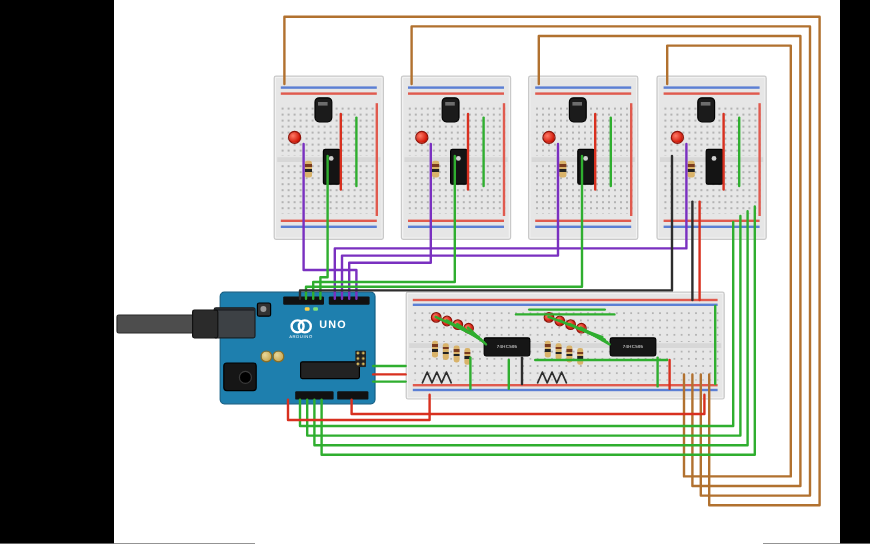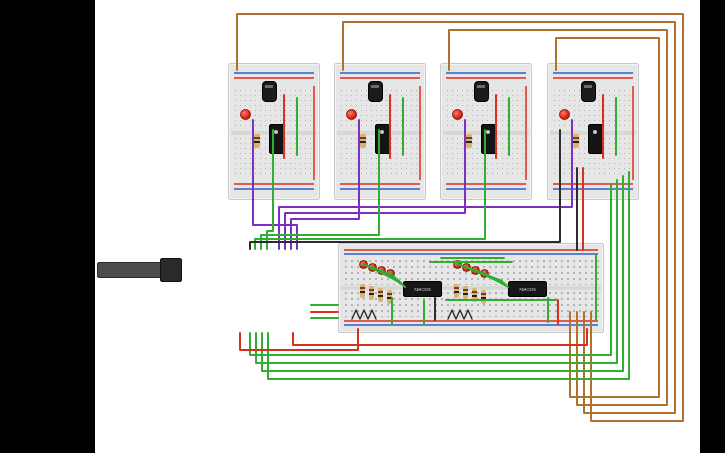--- a/index.html
+++ b/index.html
@@ -193,20 +193,45 @@
     <div class="bres" style="left:142px;top:46px"></div>
 
     <div class="ic" style="left:64px">
       <span class="ic-label">74HC595</span>
     </div>
     <div class="ic" style="left:169px">
       <span class="ic-label">74HC595</span>
     </div>
   </div>
 
+  <div class="arduino">
+    <div class="usb"></div>
+    <div class="pjack">
+        <i></i>
+      </div>
+    <div class="hdr hdr-t1"></div>
+    <div class="hdr hdr-t2"></div>
+    <div class="hdr hdr-b1"></div>
+    <div class="hdr hdr-b2"></div>
+    <div class="mcu"></div>
+    <div class="logo">
+        <b></b>
+        <i></i>
+      </div>
+    <div class="uno-label">UNO</div>
+    <div class="brand">ARDUINO</div>
+    <div class="rst">
+        <i></i>
+      </div>
+    <div class="icsp"></div>
+    <div class="cap-g cg1"></div>
+    <div class="cap-g cg2"></div>
+    <div class="sled sled1"></div>
+    <div class="sled sled2"></div>
+  </div>
 
   <div class="plug-body"></div>
   <div class="plug-head"></div>
 
   <svg class="wires" width="725" height="453" viewBox="0 0 725 453">
 
     <path d="M237 70 V14 H683 V421 H591 V312" stroke="#b1712f"></path>
     <path d="M343 70 V22 H675 V413 H584 V312" stroke="#b1712f"></path>
     <path d="M449 70 V30 H667 V405 H577 V312" stroke="#b1712f"></path>
     <path d="M556 70 V38 H659 V397 H570 V312" stroke="#b1712f"></path>

